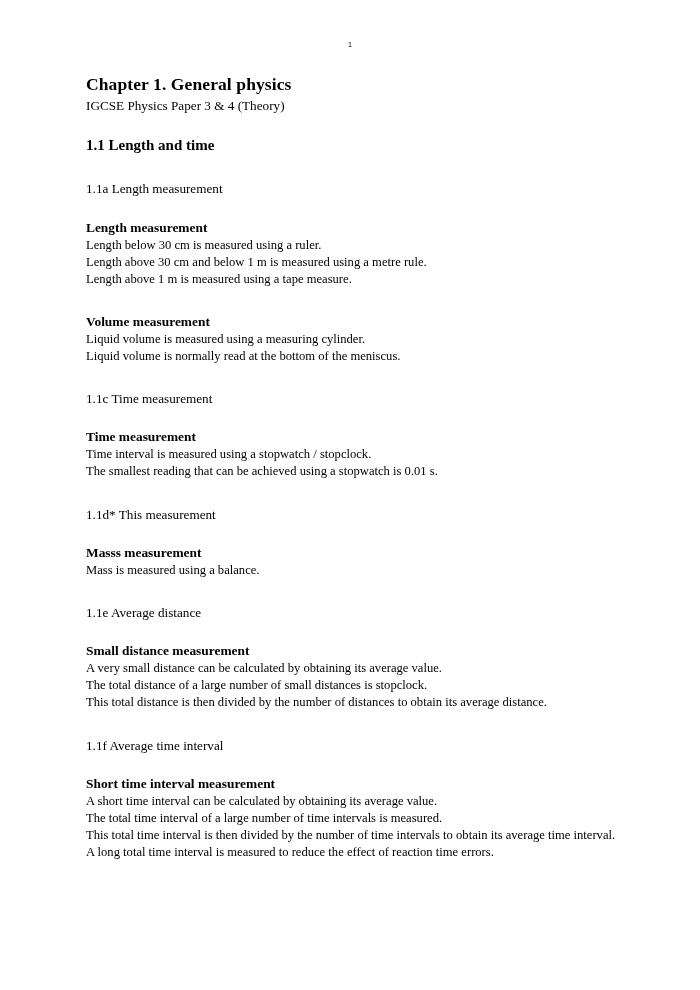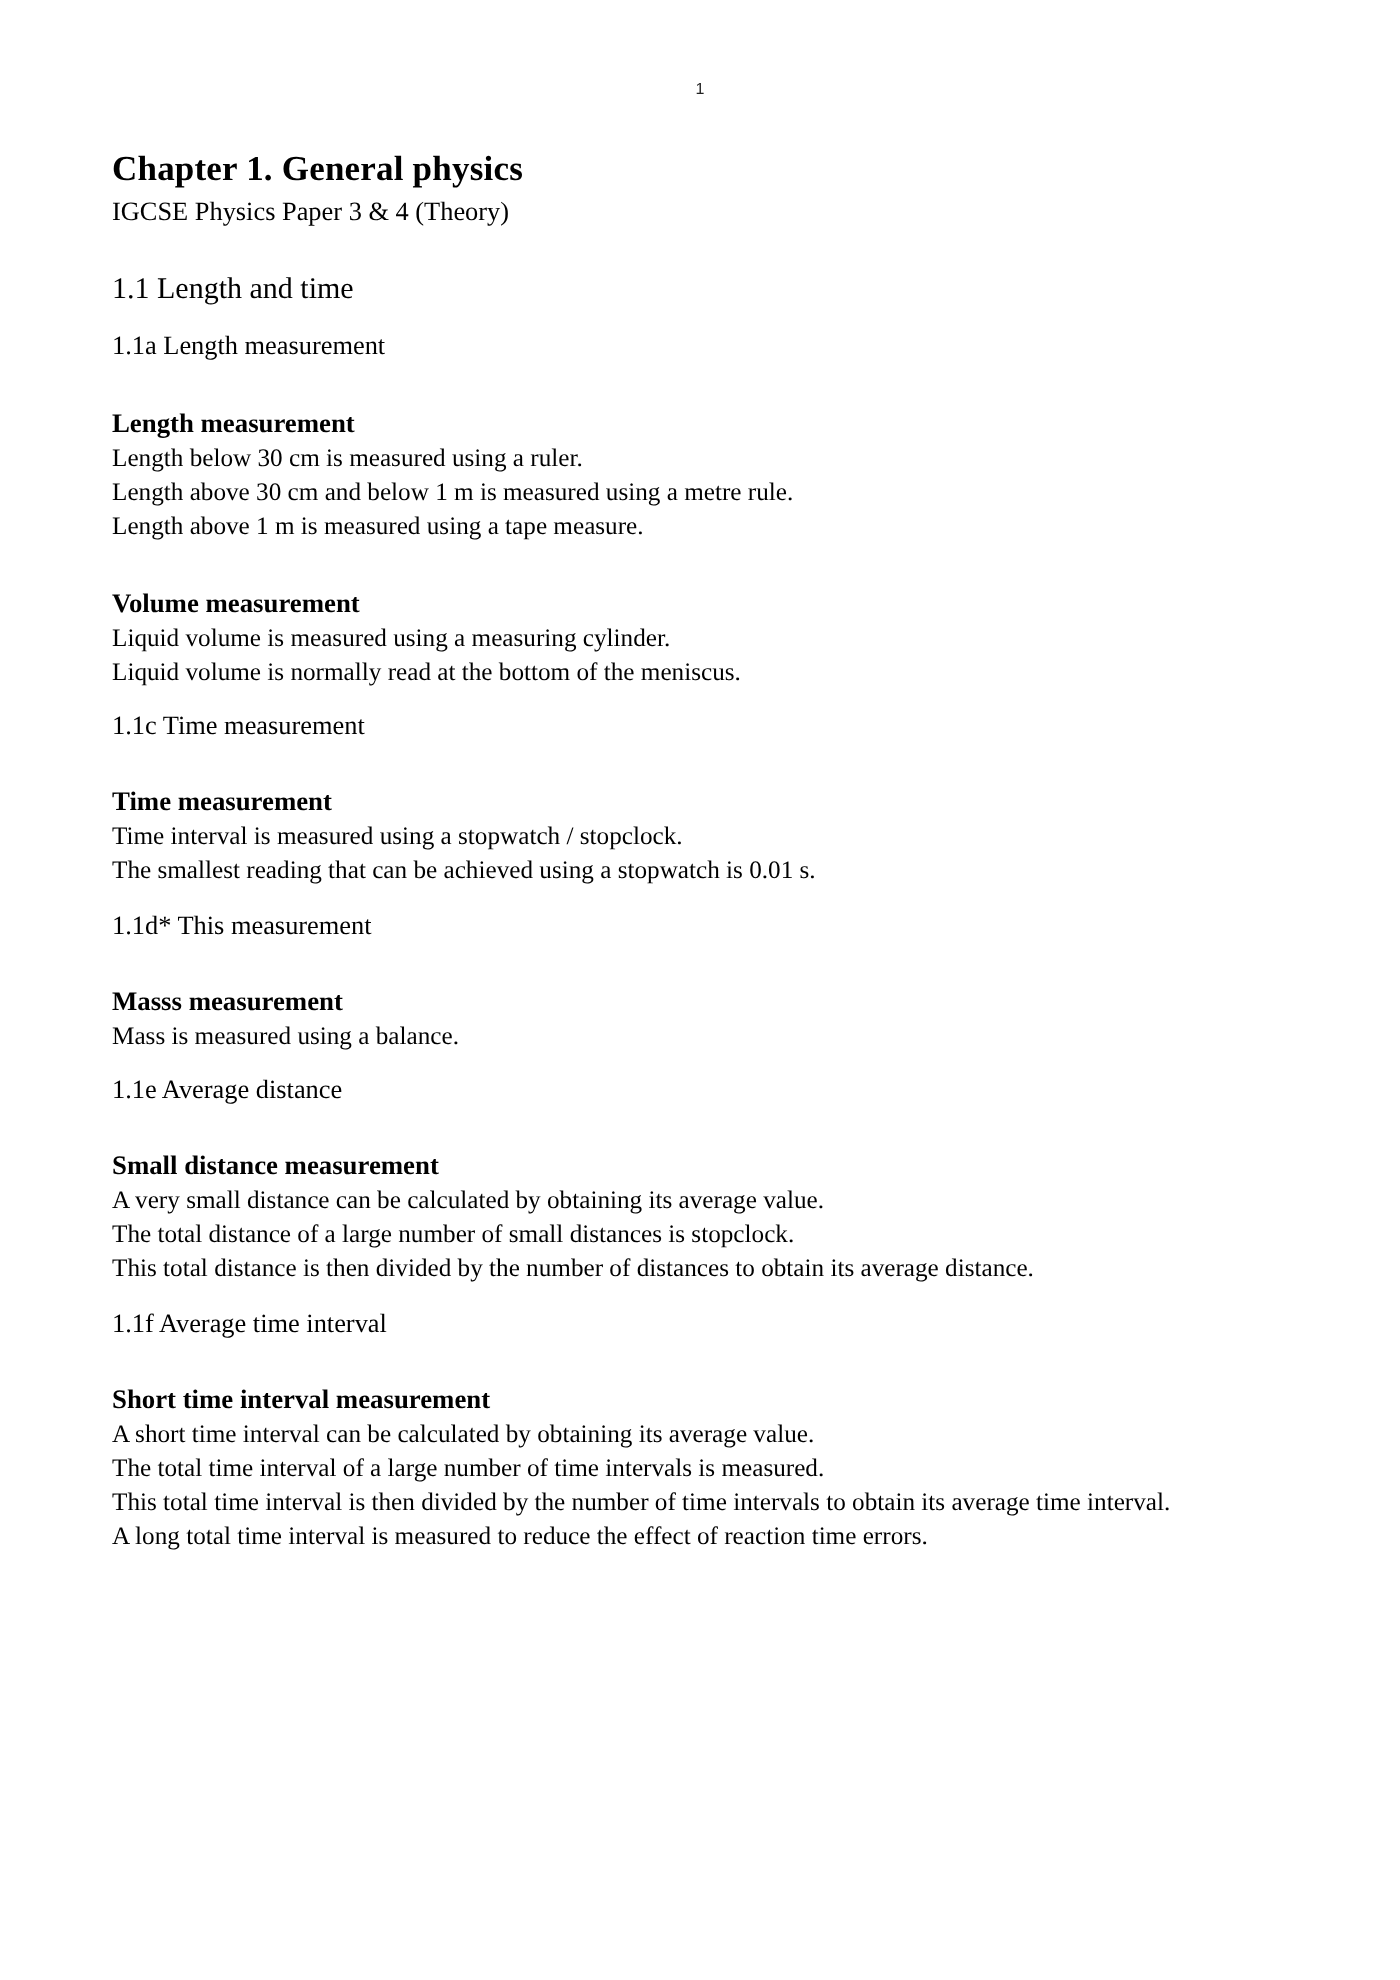--- a/index.html
+++ b/index.html
@@ -22,45 +22,45 @@
     left: 0;
     width: 700px;
     text-align: center;
     font-family: "Liberation Sans", sans-serif;
     font-size: 8px;
     color: #222222;
     letter-spacing: 0;
   }
   .content {
     position: absolute;
-    left: 56px;
+    left: 86px;
     top: 74px;
     width: 556px;
   }
   .chapter-title {
     font-size: 17.5px;
     font-weight: bold;
     line-height: 1.24;
     margin: 0;
     letter-spacing: 0.1px;
   }
   .chapter-subtitle {
     font-size: 13.2px;
     font-weight: normal;
     line-height: 1.3;
     margin: 1px 0 17px 0;
   }
   .section-heading {
     font-size: 15px;
-    font-weight: normal;
+    font-weight: bold;
     line-height: 1.3;
     margin: 22px 0 0 0;
   }
   .subsection {
-    margin-top: 9px;
+    margin-top: 25px;
   }
   .subsection-label {
     font-size: 13.2px;
     font-weight: normal;
     line-height: 1.32;
     margin: 0;
   }
   .block-heading {
     font-size: 13.4px;
     font-weight: bold;

